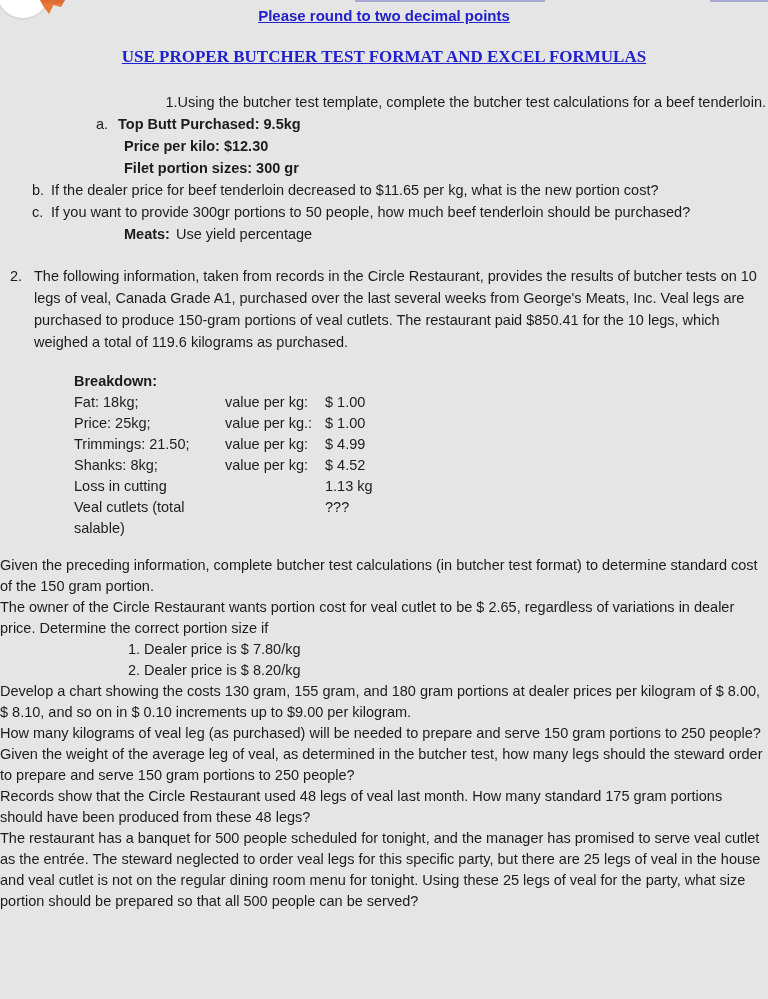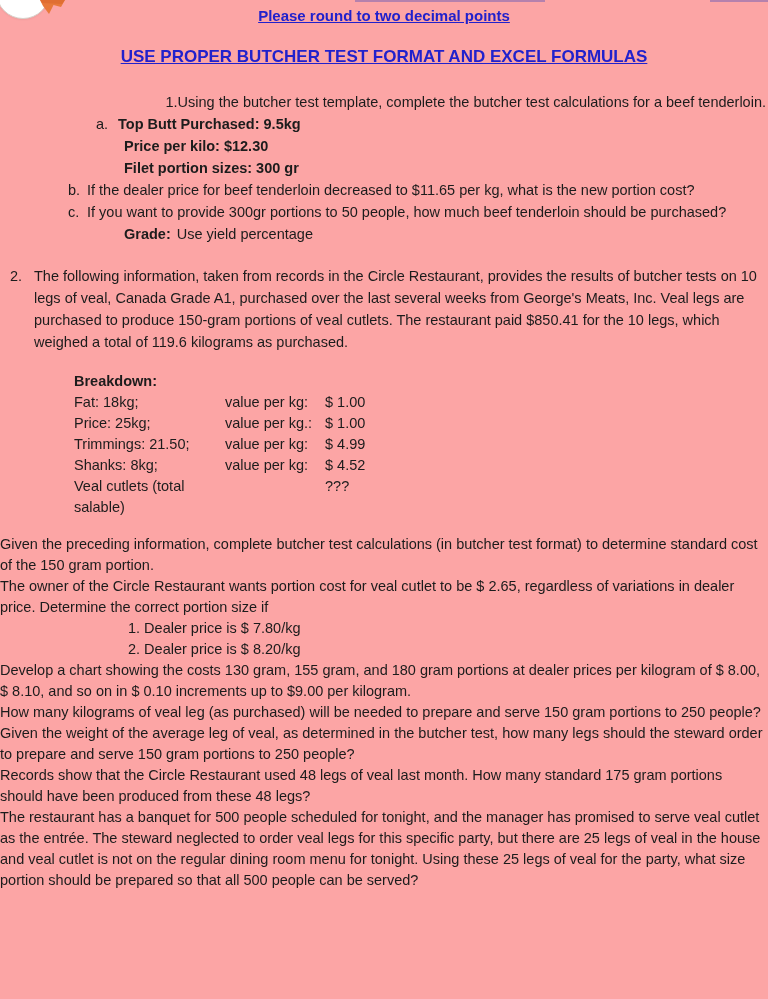--- a/index.html
+++ b/index.html
@@ -1,20 +1,20 @@
 <!DOCTYPE html>
 <html><head>
 <meta charset="utf-8">
 <style>
   html,body{margin:0;padding:0;background:#ffffff;}
   .page{
     position:relative;
     width:768px;height:999px;
     overflow:hidden;
-    background:#fca5a5;
+    background:#e5e5e5;
     font-family:"Liberation Sans","DejaVu Sans",sans-serif;
     font-size:14.5px;
     color:#1c1c1c;
   }
   
   .avatar-circle{
     position:absolute;left:-4px;top:-35px;
     width:52px;height:52px;border-radius:50%;
     background:#ffffff;border:1.5px solid #d7d3cc;
     box-shadow:0 1px 2px rgba(0,0,0,0.05);
@@ -26,33 +26,33 @@
   .s2{left:710px;width:58px;}
 
   .h1{
     margin:7px 0 0 0;text-align:center;
     font-weight:bold;font-size:15px;line-height:18px;
     color:#2121cc;text-decoration:underline;
   }
   .h2{
     margin:22px 0 0 0;text-align:center;
     font-weight:bold;font-size:17px;line-height:20px;
-    color:#2121cc;text-decoration:underline;
+    color:#2121cc;text-decoration:underline;font-family:Liberation Serif, serif;
   }
 
   .mk{display:inline-block;text-indent:0;}
   .w18{width:18px}.w19{width:19px}.w20{width:20px}.w22{width:22px}.w24{width:24px}
   .b{font-weight:bold;}
 
   .q1{margin-top:24px;line-height:22px;}
   .q1intro{margin-left:10px;margin-right:2px;text-align:right;}
   .q1a1{margin-left:96px;}
   .q1aline{margin-left:124px;font-weight:bold;}
   .q1a4{margin-left:124px;margin-right:2px;font-weight:bold;white-space:pre-wrap;}
-  .q1bc{padding-left:96px;text-indent:-28px;margin-right:2px;}
+  .q1bc{padding-left:60px;text-indent:-28px;margin-right:2px;}
   .hint{margin-left:124px;}
   .hint-text{margin-left:6px;}
 
   .q2intro{
     margin:20px 6px 0 10px;
     padding-left:24px;text-indent:-24px;
     line-height:22px;
   }
   .btitle{margin:18px 0 0 74px;font-weight:bold;line-height:21px;}
   .brow{
@@ -82,21 +82,21 @@
   <div class="q1">
     <div class="q1intro"><span class="mk w18">1.</span><span>Using the butcher test template, complete the butcher test calculations for a beef tenderloin.</span></div>
 
     <div class="q1a1"><span class="mk w22">a.</span><span class="b">Top Butt Purchased: 9.5kg</span></div>
     <div class="q1aline">Price per kilo: $12.30</div>
     <div class="q1aline">Filet portion sizes: 300 gr</div>
 
     <div class="q1bc"><span class="mk w19">b.</span><span>If the dealer price for beef tenderloin decreased to $11.65 per kg, what is the new portion cost?</span></div>
     <div class="q1bc"><span class="mk w19">c.</span><span>If you want to provide 300gr portions to 50 people, how much beef tenderloin should be purchased?</span></div>
 
-    <div class="hint"><span class="b">Grade:</span><span class="hint-text">Use yield percentage</span></div>
+    <div class="hint"><span class="b">Meats:</span><span class="hint-text">Use yield percentage</span></div>
   </div>
 
   <div class="q2intro"><span class="mk w24">2.</span><span>The following information, taken from records in the Circle Restaurant, provides the results of butcher tests on 10 legs of veal, Canada Grade A1, purchased over the last several weeks from George's Meats, Inc. Veal legs are purchased to produce 150-gram portions of veal cutlets. The restaurant paid $850.41 for the 10 legs, which weighed a total of 119.6 kilograms as purchased.</span></div>
 
   <div class="btitle">Breakdown:</div>
 
   <div class="brow">
     <span>Fat: 18kg;</span>
       <span>value per kg:</span>
       <span>$ 1.00</span>
@@ -110,20 +110,25 @@
     <span>Trimmings: 21.50;</span>
       <span>value per kg:</span>
       <span>$ 4.99</span>
   </div>
   <div class="brow">
     <span>Shanks: 8kg;</span>
       <span>value per kg:</span>
       <span>$ 4.52</span>
   </div>
   <div class="brow">
+    <span>Loss in cutting</span>
+      <span></span>
+      <span>1.13 kg</span>
+  </div>
+  <div class="brow">
     <span>Veal cutlets (total salable)</span>
       <span></span>
       <span>???</span>
   </div>
 
   <div class="qitems">
     <div class="qitem"><span class="mk w20">a.</span><span>Given the preceding information, complete butcher test calculations (in butcher test format) to determine standard cost of the 150 gram portion.</span></div>
     <div class="qitem"><span class="mk w20">b.</span><span>The owner of the Circle Restaurant wants portion cost for veal cutlet to be $ 2.65, regardless of variations in dealer price. Determine the correct portion size if</span></div>
     <div class="qsub">1. Dealer price is $ 7.80/kg</div>
     <div class="qsub">2. Dealer price is $ 8.20/kg</div>

